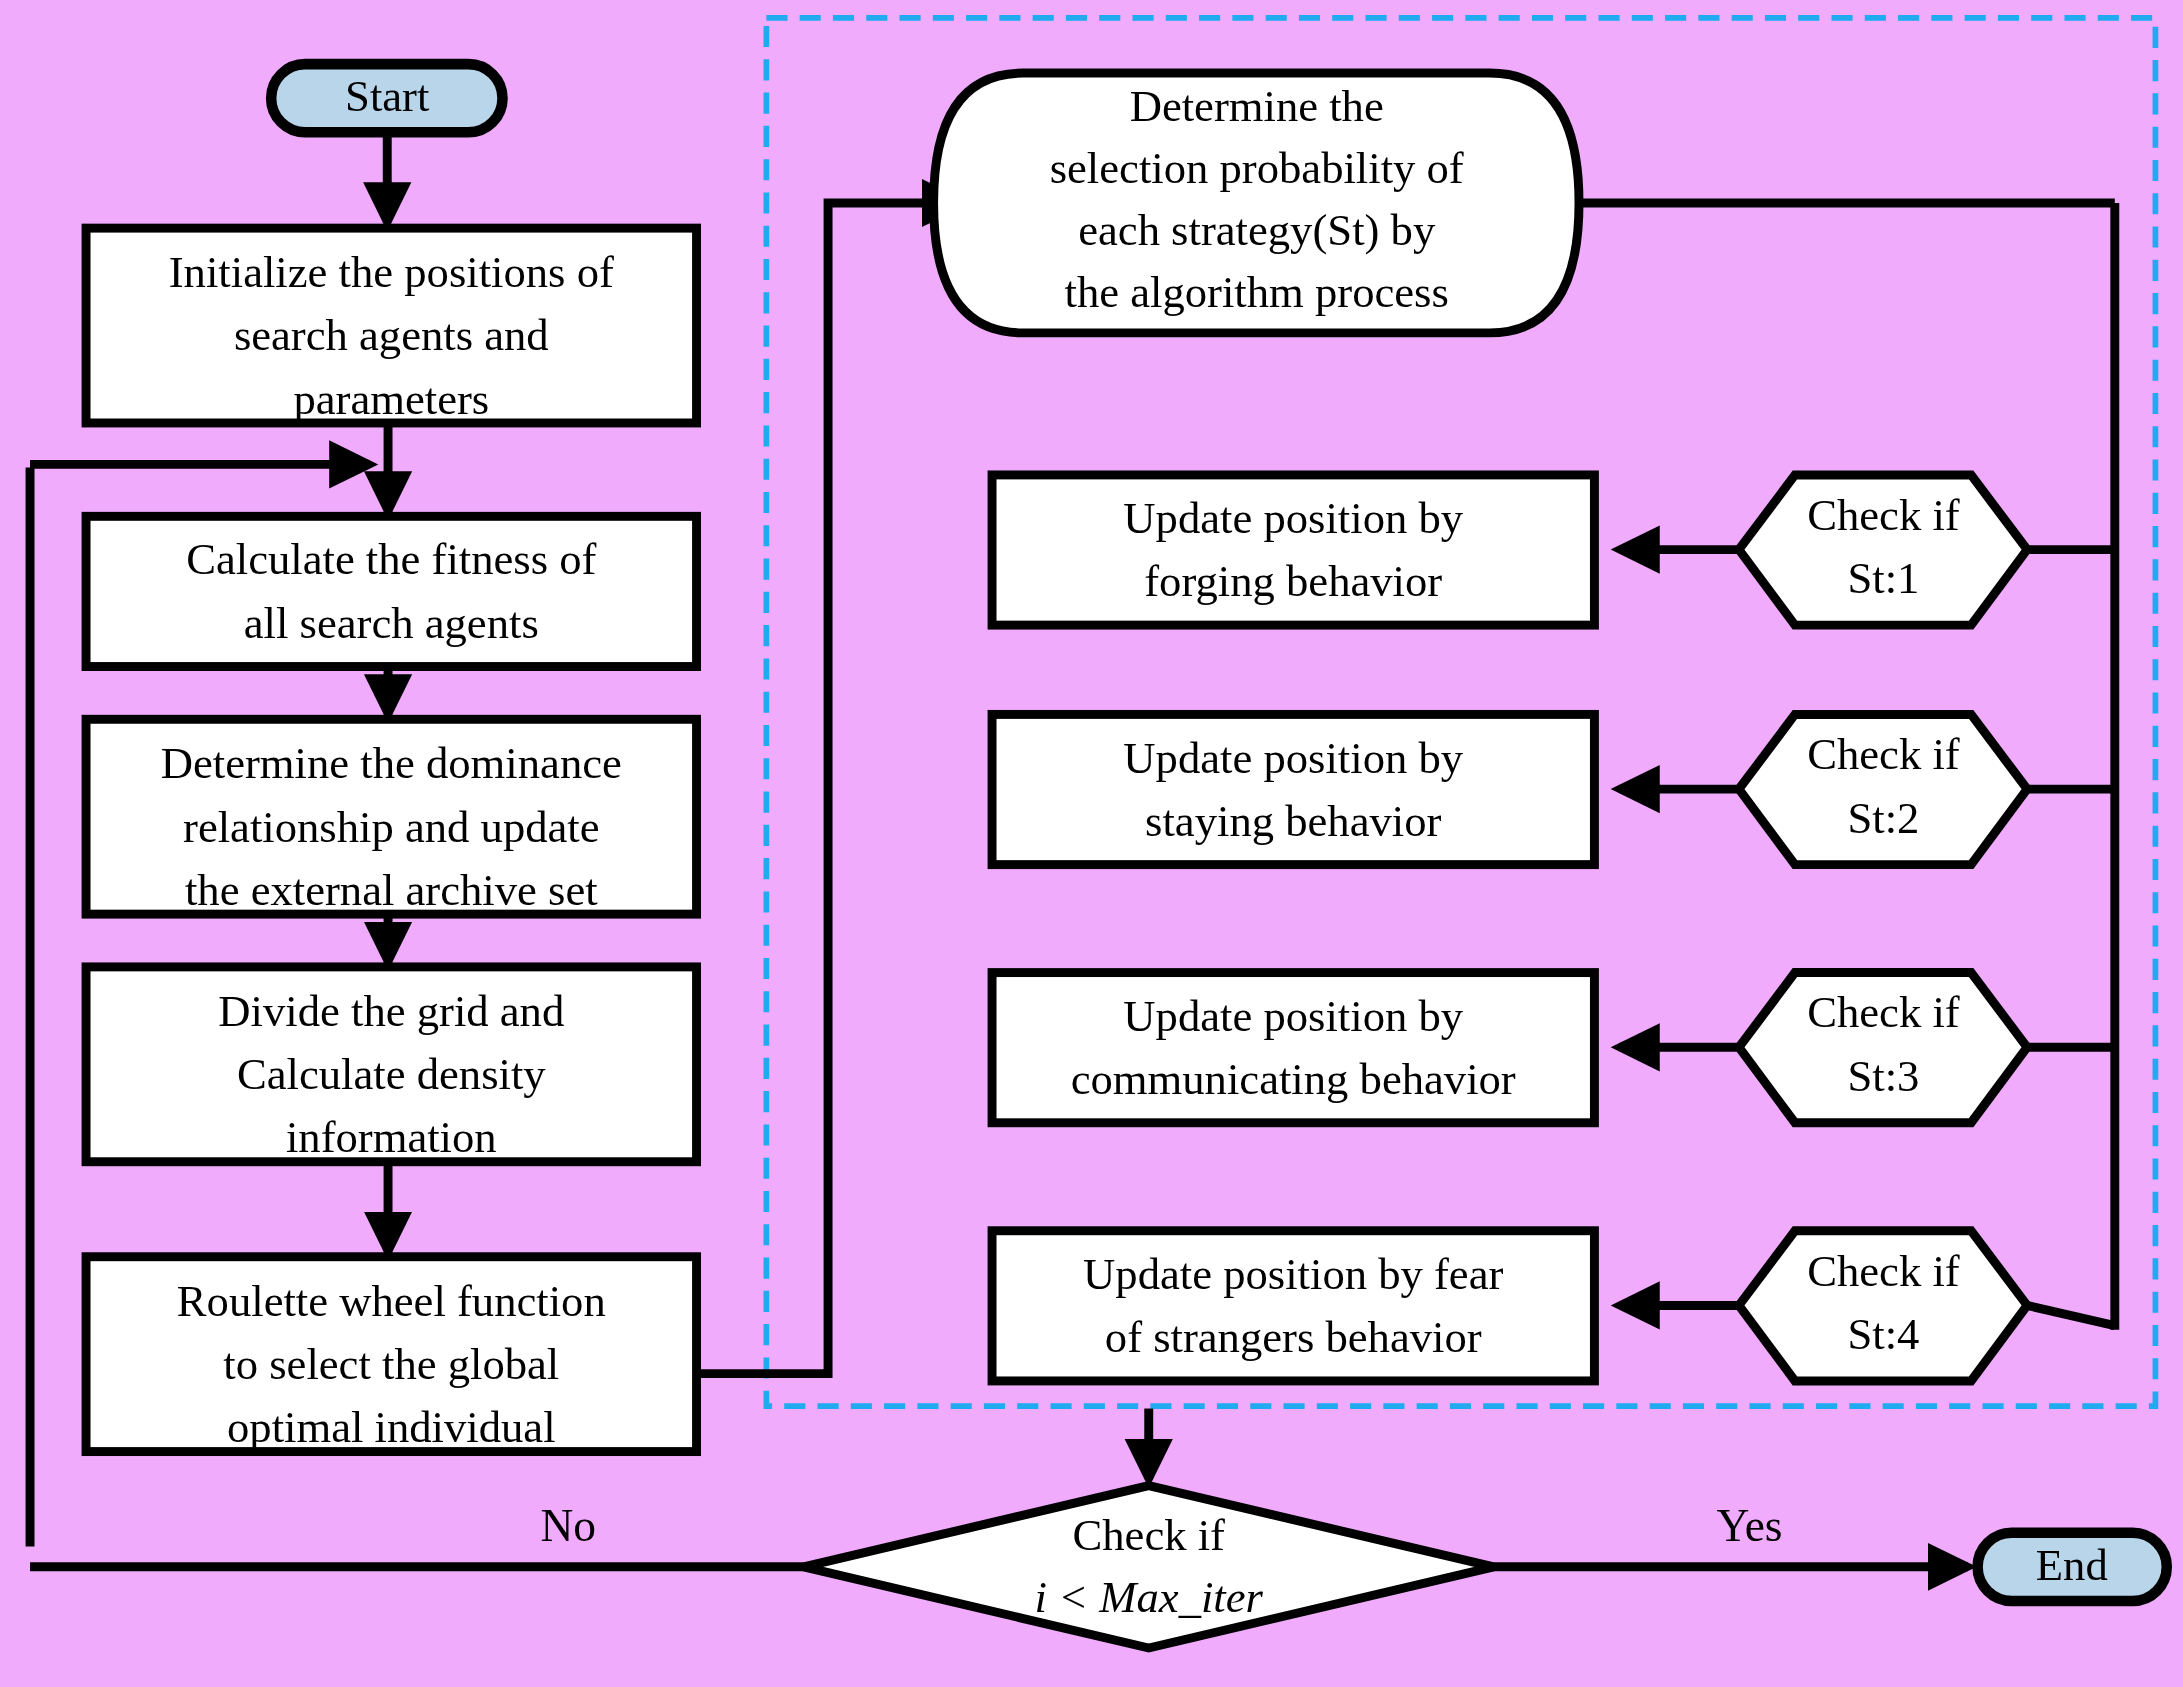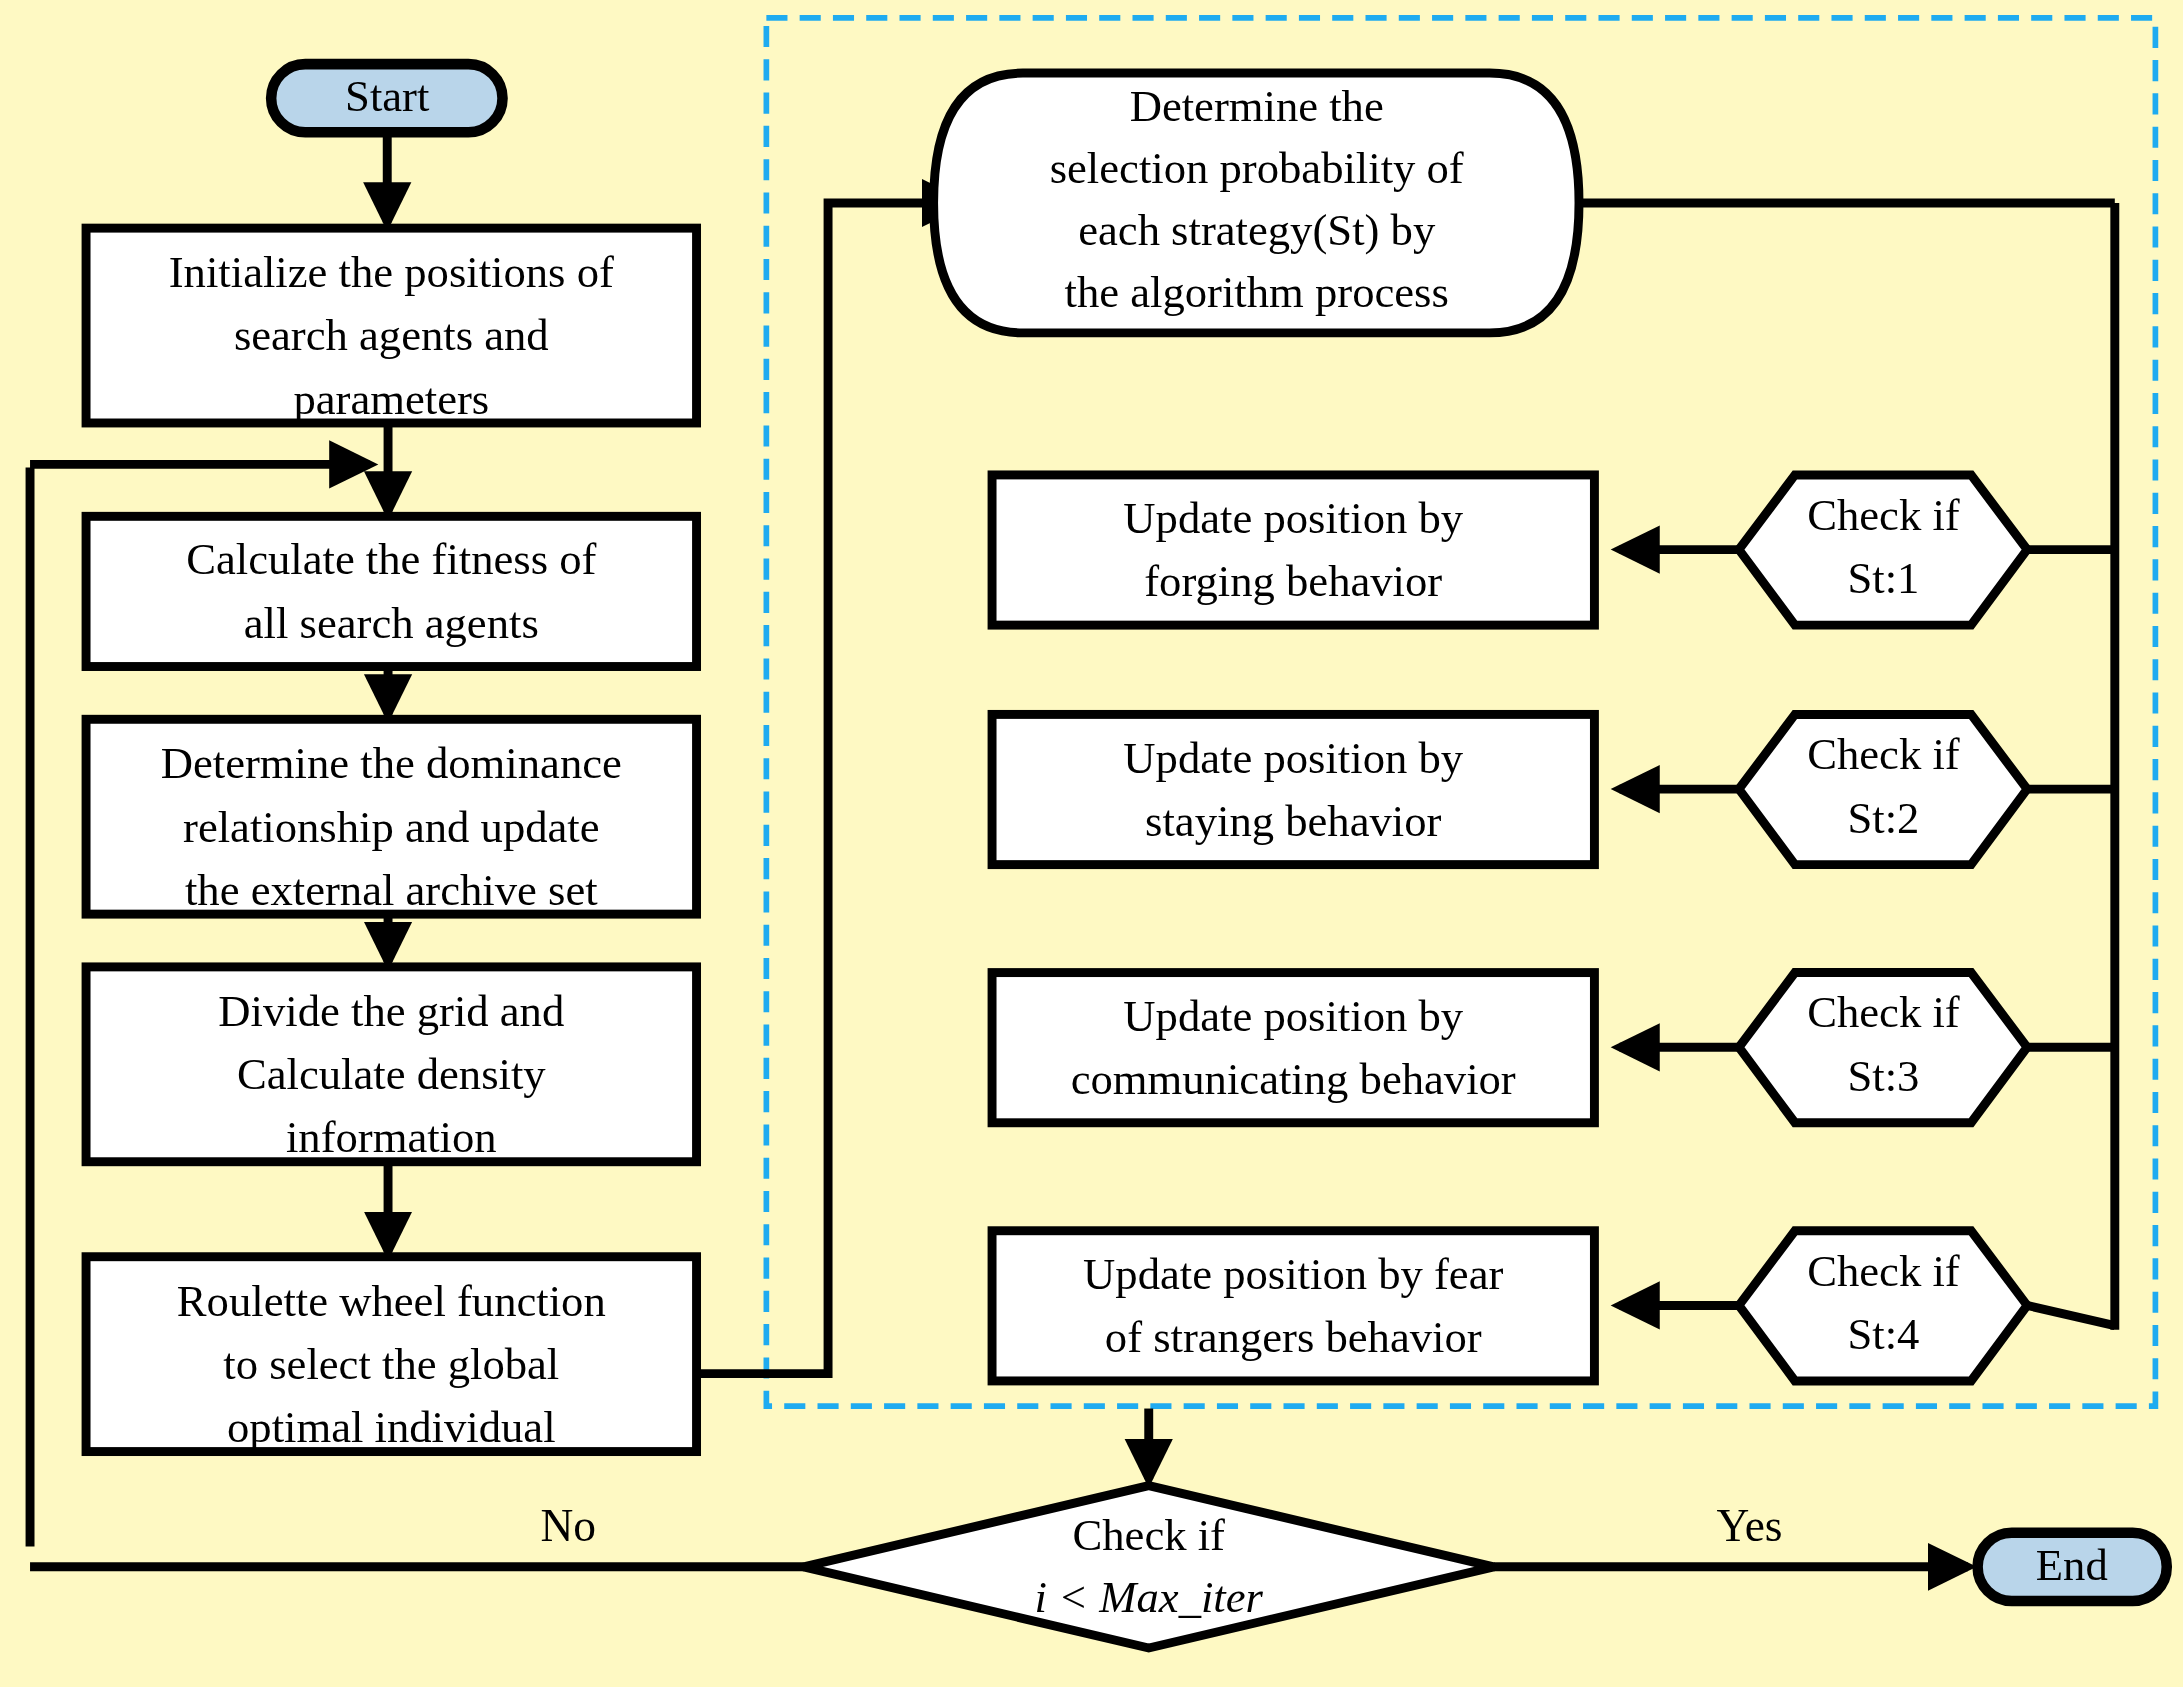--- a/index.html
+++ b/index.html
@@ -1,21 +1,21 @@
 <!DOCTYPE html>
 <html style="font-size:13px"><head>
 <meta charset="utf-8">
 <title>Algorithm Flowchart</title>
 <style>
   html,body{margin:0;padding:0;background:#ffffff;}
   body{
     font-family:"Liberation Serif","DejaVu Serif",serif;
     width:2183px;height:1687px;overflow:hidden;
   }
-  #stage{position:relative;width:2183px;height:1687px;background:#fef9c3;}
+  #stage{position:relative;width:2183px;height:1687px;background:#f0abfc;}
   svg#flow{position:absolute;left:0;top:0;width:2183px;height:1687px;}
   .nodetext{
     font-family:"Liberation Serif","DejaVu Serif",serif;
     fill:#000;text-anchor:middle;dominant-baseline:middle;
     font-size:55px;
   }
   .edgelabel{
     font-family:"Liberation Serif","DejaVu Serif",serif;
     fill:#000;text-anchor:middle;font-size:56px;
   }

